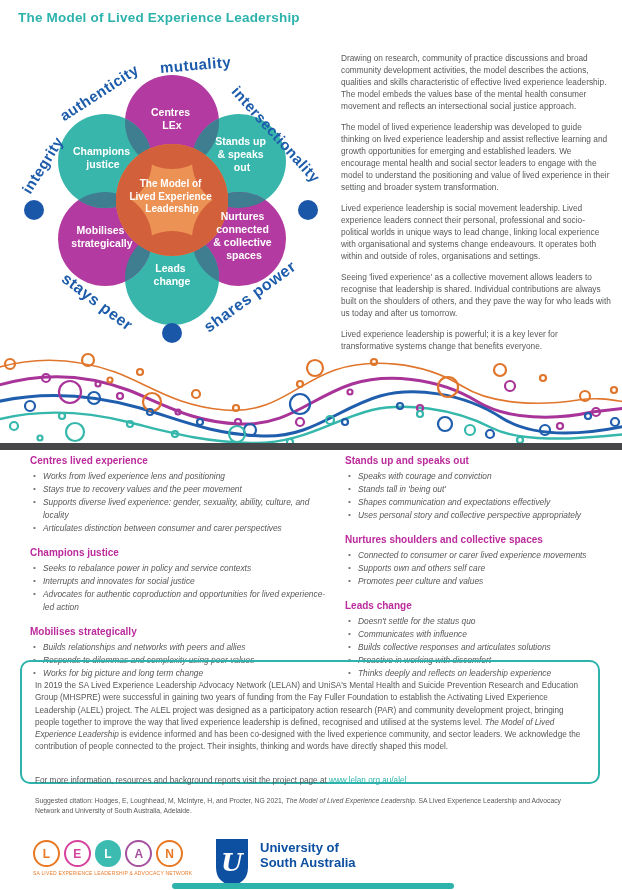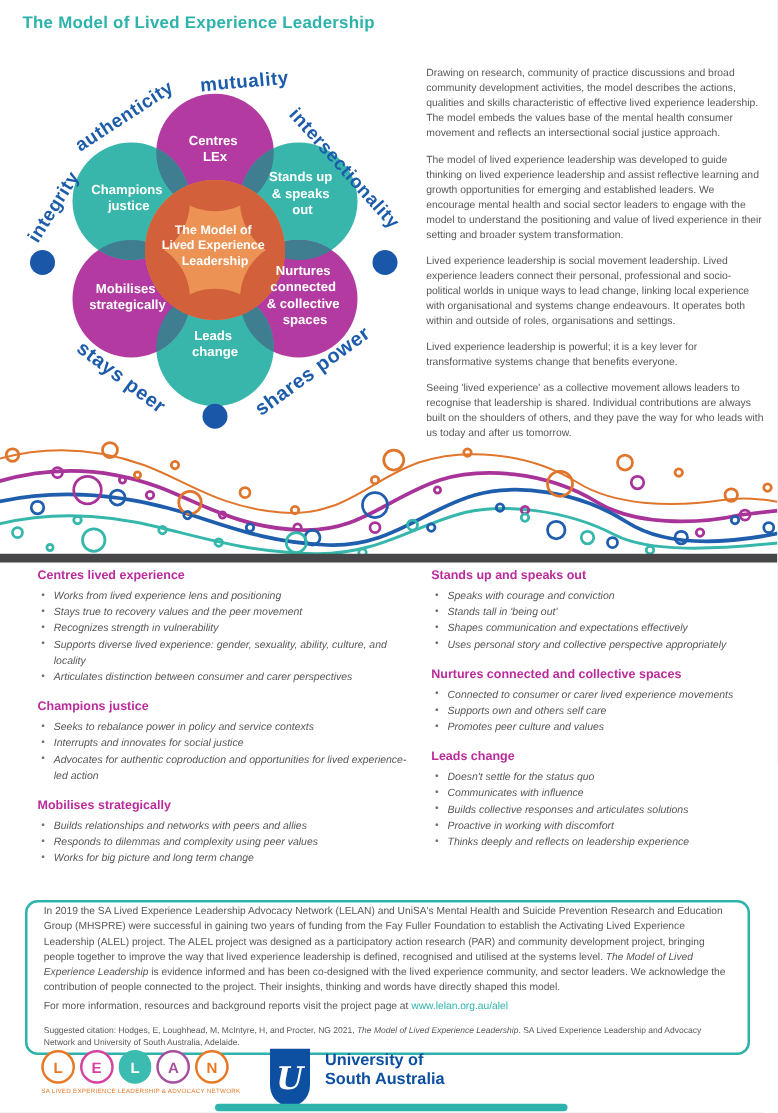--- a/index.html
+++ b/index.html
@@ -17,24 +17,24 @@
   .waves{position:absolute;left:0;top:350px;}
   .divider{position:absolute;left:0;top:443px;width:622px;height:7px;background:#47474a;}
   .col{position:absolute;top:452px;}
   .col-left{left:30px;width:300px;}
   .col-right{left:345px;width:262px;}
   .col h3{margin:12px 0 4px 0;font-size:10px;font-weight:bold;color:#bb2b9b;}
   .col h3:first-child{margin-top:3px;}
   .col ul{margin:0;padding:0;list-style:none;}
   .col li{position:relative;padding-left:13px;font-size:8.4px;line-height:1.55;color:#57585a;font-style:italic;}
   .col li::before{content:"\2022";position:absolute;left:3px;top:0;font-size:8px;color:#6e6f71;}
-  .info-box{position:absolute;left:20px;top:720px;width:580px;height:124px;box-sizing:border-box;
-            border:2px solid #2db3ab;border-radius:10px;padding:1px 13px;}
+  .info-box{position:absolute;left:20px;top:660px;width:580px;height:124px;box-sizing:border-box;
+            border:2px solid #2db3ab;border-radius:10px;padding:18px 13px;}
   .info-box p{margin:0;font-size:8.2px;line-height:1.5;color:#57585a;}
-  .info-box .info-line{margin-top:2px;}
+  .info-box .info-line{margin-top:21px;}
   .info-box .citation{margin-top:9px;font-size:6.8px;}
   .info-box .em{font-style:italic;}
   .link{color:#2db3ab;text-decoration:none;cursor:pointer;}
   .lelan{position:absolute;left:33px;top:840px;width:150px;text-align:center;}
   .lelan-row{display:flex;gap:4px;justify-content:center;}
   .lelan-circle{width:23px;height:23px;border-radius:50%;border:2.5px solid;display:flex;
                 align-items:center;justify-content:center;font-size:12px;font-weight:bold;background:#fff;}
   .lelan-caption{margin-top:3px;font-size:5px;letter-spacing:.2px;color:#e87a28;text-transform:uppercase;white-space:nowrap;}
   .unisa{position:absolute;left:213px;top:838px;display:flex;gap:9px;align-items:flex-start;}
   .unisa-name{font-size:13px;font-weight:bold;color:#0d4fa0;line-height:1.15;padding-top:3px;}
@@ -137,22 +137,22 @@
       <tspan x="166">The Model of</tspan>
       <tspan x="166" dy="12.5">Lived Experience</tspan>
       <tspan x="166" dy="12.5">Leadership</tspan>
     </text>
   </svg>
 
   <div class="intro">
     <p>Drawing on research, community of practice discussions and broad community development activities, the model describes the actions, qualities and skills characteristic of effective lived experience leadership. The model embeds the values base of the mental health consumer movement and reflects an intersectional social justice approach.</p>
     <p>The model of lived experience leadership was developed to guide thinking on lived experience leadership and assist reflective learning and growth opportunities for emerging and established leaders. We encourage mental health and social sector leaders to engage with the model to understand the positioning and value of lived experience in their setting and broader system transformation.</p>
     <p>Lived experience leadership is social movement leadership. Lived experience leaders connect their personal, professional and socio-political worlds in unique ways to lead change, linking local experience with organisational and systems change endeavours. It operates both within and outside of roles, organisations and settings.</p>
+    <p>Seeing 'lived experience' as a collective movement allows leaders to recognise that leadership is shared. Individual contributions are always built on the shoulders of others, and they pave the way for who leads with us today and after us tomorrow.</p>
     <p>Lived experience leadership is powerful; it is a key lever for transformative systems change that benefits everyone.</p>
-    <p>Seeing 'lived experience' as a collective movement allows leaders to recognise that leadership is shared. Individual contributions are always built on the shoulders of others, and they pave the way for who leads with us today and after us tomorrow.</p>
   </div>
 
   <svg class="waves" width="622" height="95" viewBox="0 0 622 95">
     <g fill="none">
       <path stroke="#e0762c" stroke-width="1.6" d="M -4 18 C 30 8, 70 6, 115 22 C 150 35, 175 56, 225 60 C 275 64, 295 34, 335 20 C 368 9, 420 10, 462 36 C 492 55, 540 56, 578 50 C 598 47, 612 50, 626 52"></path>
       <path stroke="#a83399" stroke-width="3" d="M -4 36 C 35 24, 80 22, 128 40 C 162 53, 190 72, 240 74 C 288 76, 310 48, 352 34 C 384 24, 436 26, 478 52 C 508 70, 556 70, 592 62 L 626 58"></path>
       <path stroke="#1f5dad" stroke-width="3" d="M -4 52 C 40 42, 90 44, 140 58 C 178 69, 210 84, 262 86 C 312 88, 338 58, 380 46 C 412 37, 462 42, 502 68 C 532 87, 578 86, 626 76"></path>
       <path stroke="#35b7ab" stroke-width="2.4" d="M -4 70 C 35 60, 80 60, 128 72 C 165 81, 200 92, 252 93 C 302 94, 332 70, 372 60 C 402 53, 452 57, 492 78 C 520 92, 570 90, 626 84"></path>
     </g>
     <g fill="none" stroke="#e0762c" stroke-width="2.2">
@@ -216,21 +216,20 @@
         <circle cx="520" cy="90" r="3"></circle>
     </g>
   </svg>
   <div class="divider"></div>
 
   <div class="col col-left">
     <h3>Centres lived experience</h3>
     <ul>
       <li>Works from lived experience lens and positioning</li>
       <li>Stays true to recovery values and the peer movement</li>
-      <li>Recognizes strength in vulnerability</li>
       <li>Supports diverse lived experience: gender, sexuality, ability, culture, and locality</li>
       <li>Articulates distinction between consumer and carer perspectives</li>
     </ul>
     <h3>Champions justice</h3>
     <ul>
       <li>Seeks to rebalance power in policy and service contexts</li>
       <li>Interrupts and innovates for social justice</li>
       <li>Advocates for authentic coproduction and opportunities for lived experience-led action</li>
     </ul>
     <h3>Mobilises strategically</h3>
@@ -242,21 +241,21 @@
   </div>
 
   <div class="col col-right">
     <h3>Stands up and speaks out</h3>
     <ul>
       <li>Speaks with courage and conviction</li>
       <li>Stands tall in 'being out'</li>
       <li>Shapes communication and expectations effectively</li>
       <li>Uses personal story and collective perspective appropriately</li>
     </ul>
-    <h3>Nurtures connected and collective spaces</h3>
+    <h3>Nurtures shoulders and collective spaces</h3>
     <ul>
       <li>Connected to consumer or carer lived experience movements</li>
       <li>Supports own and others self care</li>
       <li>Promotes peer culture and values</li>
     </ul>
     <h3>Leads change</h3>
     <ul>
       <li>Doesn't settle for the status quo</li>
       <li>Communicates with influence</li>
       <li>Builds collective responses and articulates solutions</li>

